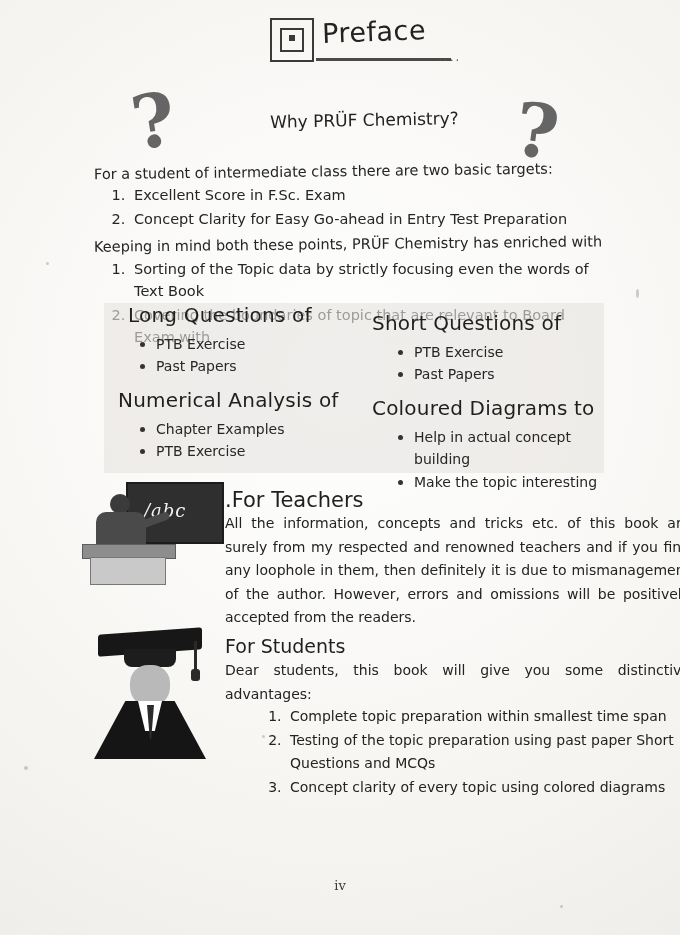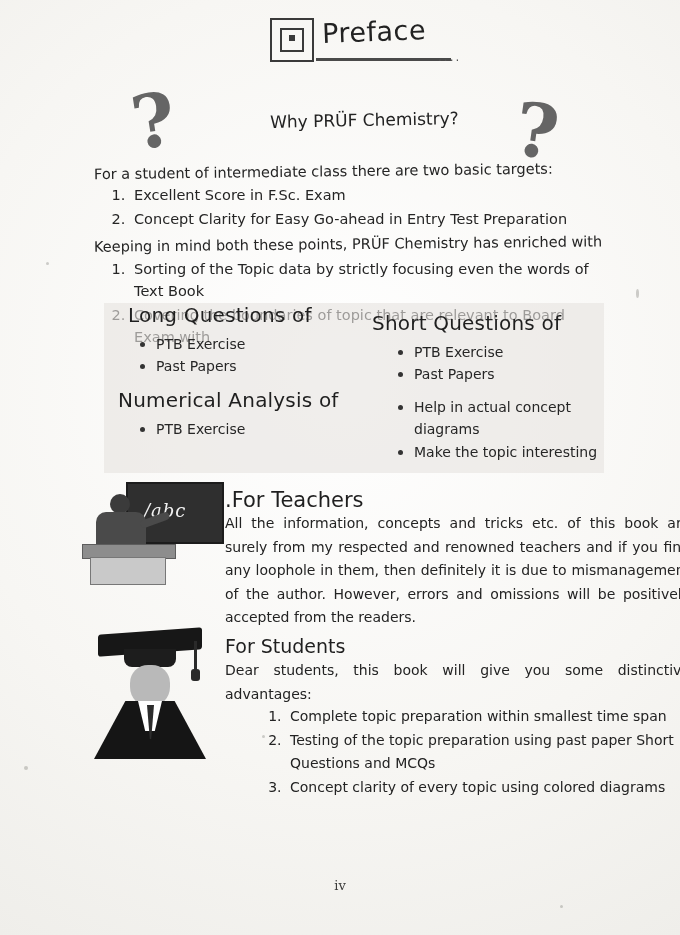--- a/index.html
+++ b/index.html
@@ -425,32 +425,34 @@
   <div class="panel">
 
     <div class="panel-col col-left">
       <div class="head-big indent-a">Long Questions of</div>
       <ul class="bullets">
         <li>PTB Exercise</li>
         <li>Past Papers</li>
       </ul>
       <div class="head-big indent-b">Numerical Analysis of</div>
       <ul class="bullets">
+        <li>Chapter Examples</li>
         <li>PTB Exercise</li>
       </ul>
     </div>
 
     <div class="panel-col col-right">
       <div class="head-big indent-c" style="margin-top:8px;">Short Questions of</div>
       <ul class="bullets">
         <li>PTB Exercise</li>
         <li>Past Papers</li>
       </ul>
+      <div class="head-big indent-d">Coloured Diagrams to</div>
       <ul class="bullets">
-        <li>Help in actual concept diagrams</li>
+        <li>Help in actual concept building</li>
         <li>Make the topic interesting</li>
       </ul>
     </div>
   </div>
 
   <div class="sect-teachers">
     <div class="teacher-art">
       <div class="board">
         <div class="board-text">/abc</div>
       </div>

